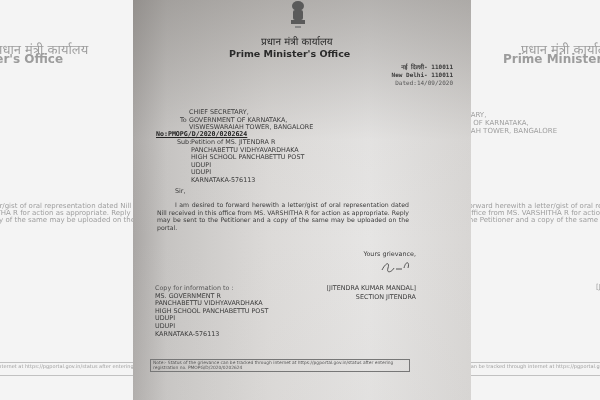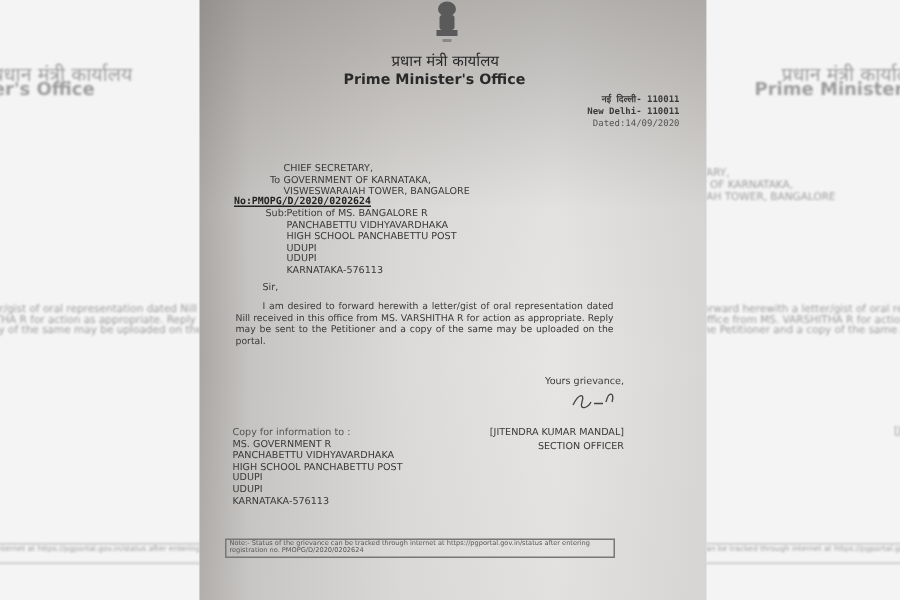--- a/index.html
+++ b/index.html
@@ -107,40 +107,40 @@
 
     <div class="abs" style="left:47px;top:100px;margin-top:16px;">To</div>
     <div class="abs block" style="left:56px;top:108px;">
       <div>CHIEF SECRETARY,</div>
       <div>GOVERNMENT OF KARNATAKA,</div>
       <div>VISWESWARAIAH TOWER, BANGALORE</div>
     </div>
 
     <div class="abs" style="left:44px;top:138px;">Sub:</div>
     <div class="abs block" style="left:58px;top:138px;">
-      <div>Petition of MS. BANGALORE R</div>
+      <div>Petition of MS. JITENDRA R</div>
       <div>PANCHABETTU VIDHYAVARDHAKA</div>
       <div>HIGH SCHOOL PANCHABETTU POST</div>
       <div>UDUPI</div>
       <div>UDUPI</div>
       <div>KARNATAKA-576113</div>
     </div>
 
     <div class="abs" style="left:42px;top:187px;">Sir,</div>
 
     <div class="abs body-text">I am desired to forward herewith a letter/gist of oral representation dated Nill received in this office from MS. VARSHITHA R for action as appropriate. Reply may be sent to the Petitioner and a copy of the same may be uploaded on the portal.</div>
 
     <div class="abs" style="right:55px;top:250px;">Yours grievance,</div>
 
     <svg class="sig" viewBox="0 0 40 20">
       <path d="M4 12 C8 4, 12 4, 10 10 C8 16, 14 14, 16 10 M18 11 L24 11 M26 10 C28 2, 32 4, 30 10" stroke="#444" stroke-width="0.9" fill="none"></path>
     </svg>
 
     <div class="abs" style="right:55px;top:284px;">[JITENDRA KUMAR MANDAL]</div>
-    <div class="abs" style="right:55px;top:293px;">SECTION OFFICER</div>
+    <div class="abs" style="right:55px;top:293px;">SECTION JITENDRA</div>
 
     <div class="abs block" style="left:22px;top:284px;">
       <div style="color:#555;">Copy for information to :</div>
       <div>MS. GOVERNMENT R</div>
       <div>PANCHABETTU VIDHYAVARDHAKA</div>
       <div>HIGH SCHOOL PANCHABETTU POST</div>
       <div>UDUPI</div>
       <div>UDUPI</div>
       <div>KARNATAKA-576113</div>
     </div>

